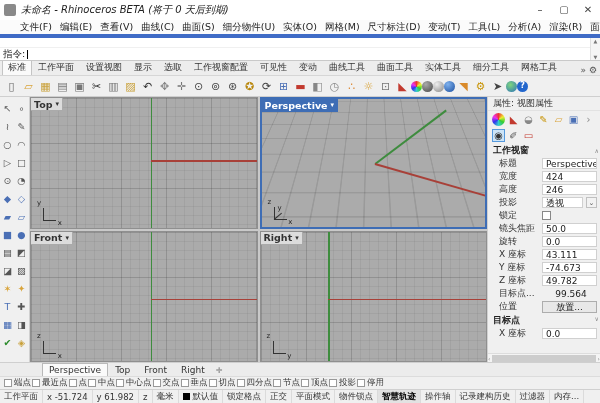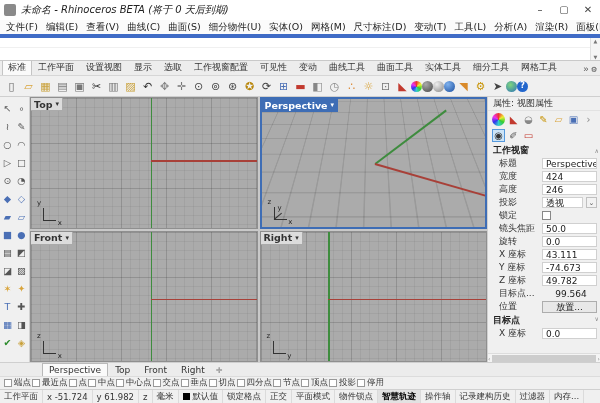--- a/index.html
+++ b/index.html
@@ -8,34 +8,34 @@
   .app { width:600px; height:403px; display:flex; flex-direction:column; background:#F0F0F0; }
 
   
   .titlebar { height:20px; background:#FFFFFF; display:flex; align-items:center; padding-left:4px; flex:0 0 auto; }
   .appicon { width:12px; height:12px; background:#8A8A8A; border-radius:2px; margin-right:5px; flex:0 0 auto; }
   .title { font-size:10px; color:#222; flex:1 1 auto; white-space:nowrap; overflow:hidden;font-style:italic; }
   .wctrls { display:flex; height:100%; }
   .wbtn { width:24px; text-align:center; line-height:20px; font-size:10px; color:#444; cursor:default; }
 
   
-  .menubar { height:14px; background:#FBFBFB; display:flex; align-items:center; padding-left:2px; flex:0 0 auto; }
+  .menubar { height:14px; background:#FBFBFB; display:flex; align-items:center; padding-left:16px; flex:0 0 auto; }
   .menuitem { font-size:9.5px; padding:0 4px; white-space:nowrap; color:#222; }
 
   .bluebar { height:4px; background:var(--accent_strip,#3F6BC6); flex:0 0 auto; }
 
   
   .cmd { height:23px; background:#FFF; border-bottom:1px solid #C9C9C9; position:relative; flex:0 0 auto; }
   .cmd-history { height:10px; border-bottom:1px solid #F0F0F0; }
   .cmd-prompt { height:12px; padding-left:3px; font-size:9.5px; display:flex; align-items:center; }
   .caret { display:inline-block; width:1px; height:9px; background:#000; margin-left:2px; }
   .cmd-scroll { position:absolute; right:0; top:0; bottom:0; width:10px; border-left:1px solid #E0E0E0; display:flex; flex-direction:column; justify-content:space-between; align-items:center; font-size:5px; color:#777; background:#F5F5F5; }
 
   
-  .tabstrip { height:15px; background:#EDEDED; display:flex; align-items:flex-end; padding-left:2px; border-bottom:1px solid #D6D6D6; flex:0 0 auto;font-family:Liberation Mono, monospace; }
+  .tabstrip { height:15px; background:#EDEDED; display:flex; align-items:flex-end; padding-left:2px; border-bottom:1px solid #D6D6D6; flex:0 0 auto; }
   .ttab { font-size:9px; padding:1px 5px; color:#333; white-space:nowrap; border:1px solid transparent; border-bottom:none; }
   .ttab.active { background:#FAFAFA; border-color:#C4C4C4; }
   .toverflow { margin-left:auto; display:flex; align-items:center; gap:3px; padding-right:3px; color:#555; font-size:9px; }
 
   
   .icontoolbar { height:21px; background:#F0F0F0; border-bottom:1px solid #CFCFCF; display:flex; align-items:center; padding-left:3px; flex:0 0 auto; }
   .ticon { width:17px; height:17px; display:flex; align-items:center; justify-content:center; font-size:11px; line-height:1; }
   .wheel { width:11px; height:11px; border-radius:50%; background:conic-gradient(#E33,#EE3,#3C3,#3CC,#33E,#E3E,#E33); }
   .sph { width:11px; height:11px; border-radius:50%; }
   .sph-dark { background:radial-gradient(circle at 35% 30%,#AAA,#444); }
@@ -150,20 +150,24 @@
       <span class="menuitem">工具(L)</span>
       <span class="menuitem">分析(A)</span>
       <span class="menuitem">渲染(R)</span>
       <span class="menuitem">面板(P)</span>
     </div>
 
   <div class="bluebar"></div>
 
   <div class="cmd">
     <div class="cmd-history"></div>
+    <div class="cmd-prompt">
+      <span>指令:</span>
+      <span class="caret"></span>
+    </div>
     <div class="cmd-scroll">
       <span>▲</span>
       <span>▼</span>
     </div>
   </div>
 
   <div class="tabstrip">
     <span style="display:flex;align-items:flex-end;">
 
     <span class="ttab active">标准</span>

